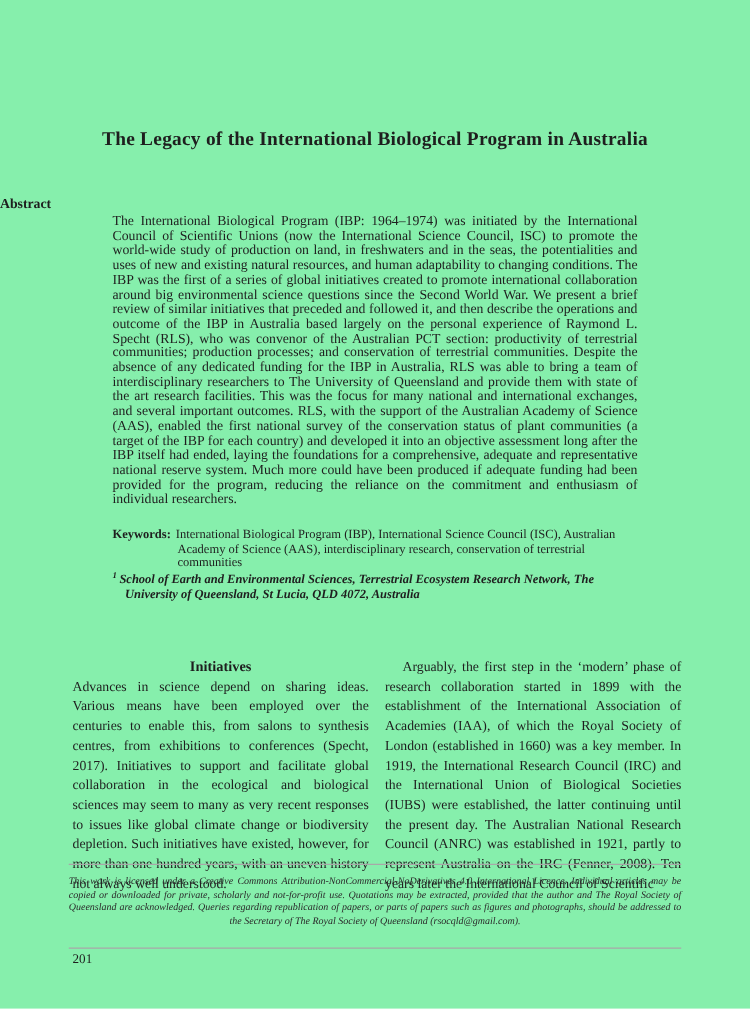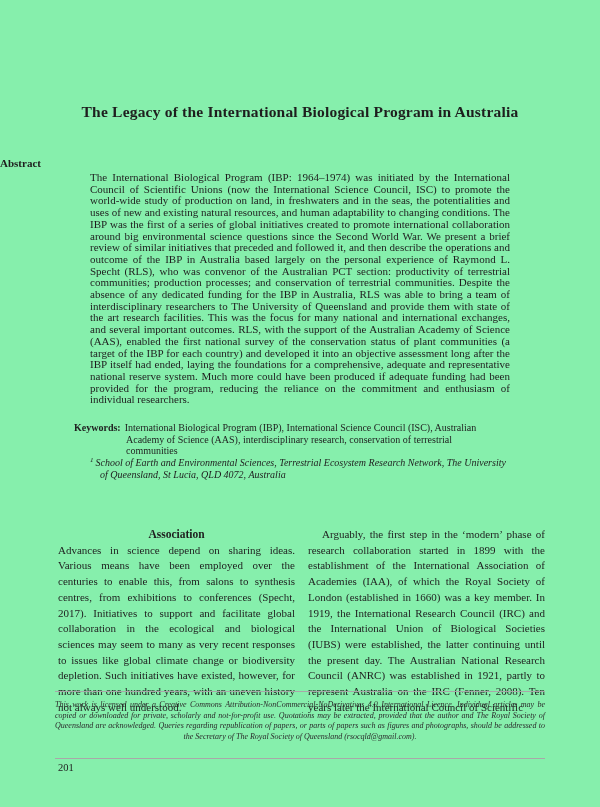--- a/index.html
+++ b/index.html
@@ -49,21 +49,21 @@
     top: 172px;
     left: 90px;
     width: 420px;
     font-size: 11px;
     line-height: 11.7px;
     text-align: justify;
   }
   .keywords {
     position: absolute;
     top: 412px;
-    left: 74px;
+    left: 90px;
     width: 420px;
     font-size: 10px;
     line-height: 11.7px;
     padding-left: 52px;
     text-indent: -52px;
     box-sizing: border-box;
     text-align: left;
   }
   .keywords b { margin-right: 4px; }
   .footnotes {
@@ -71,20 +71,21 @@
     top: 455px;
     left: 90px;
     width: 420px;
     font-size: 10px;
     line-height: 11.7px;
     font-style: italic;
   }
   .footnote {
     padding-left: 10px;
     text-indent: -10px;
+    font-weight: bold;
   }
   .footnote sup { font-size: 7px; margin-right: 2px; }
   .body-columns {
     position: absolute;
     top: 527px;
     left: 58px;
     width: 487px;
     display: flex;
     justify-content: space-between;
   }
@@ -154,21 +155,21 @@
   <div class="abstract-text">The International Biological Program (IBP: 1964–1974) was initiated by the International Council of Scientific Unions (now the International Science Council, ISC) to promote the world-wide study of production on land, in freshwaters and in the seas, the potentialities and uses of new and existing natural resources, and human adaptability to changing conditions. The IBP was the first of a series of global initiatives created to promote international collaboration around big environmental science questions since the Second World War. We present a brief review of similar initiatives that preceded and followed it, and then describe the operations and outcome of the IBP in Australia based largely on the personal experience of Raymond L. Specht (RLS), who was convenor of the Australian PCT section: productivity of terrestrial communities; production processes; and conservation of terrestrial communities. Despite the absence of any dedicated funding for the IBP in Australia, RLS was able to bring a team of interdisciplinary researchers to The University of Queensland and provide them with state of the art research facilities. This was the focus for many national and international exchanges, and several important outcomes. RLS, with the support of the Australian Academy of Science (AAS), enabled the first national survey of the conservation status of plant communities (a target of the IBP for each country) and developed it into an objective assessment long after the IBP itself had ended, laying the foundations for a comprehensive, adequate and representative national reserve system. Much more could have been produced if adequate funding had been provided for the program, reducing the reliance on the commitment and enthusiasm of individual researchers.</div>
 
   <p class="keywords"><b>Keywords:</b><span>International Biological Program (IBP), International Science Council (ISC), Australian Academy of Science (AAS), interdisciplinary research, conservation of terrestrial communities</span></p>
 
   <div class="footnotes">
     <div class="footnote"><sup>1</sup><span>School of Earth and Environmental Sciences, Terrestrial Ecosystem Research Network, The University of Queensland, St Lucia, QLD 4072, Australia</span></div>
   </div>
 
   <div class="body-columns">
     <div class="column">
-      <div class="section-heading">Association</div>
+      <div class="section-heading">Initiatives</div>
       <p>Advances in science depend on sharing ideas. Various means have been employed over the centuries to enable this, from salons to synthesis centres, from exhibitions to conferences (Specht, 2017). Initiatives to support and facilitate global collaboration in the ecological and biological sciences may seem to many as very recent responses to issues like global climate change or biodiversity depletion. Such initiatives have existed, however, for more than one hundred years, with an uneven history not always well understood.</p>
     </div>
     <div class="column">
       <p class="indent-first">Arguably, the first step in the ‘modern’ phase of research collaboration started in 1899 with the establishment of the International Association of Academies (IAA), of which the Royal Society of London (established in 1660) was a key member. In 1919, the International Research Council (IRC) and the International Union of Biological Societies (IUBS) were established, the latter continuing until the present day. The Australian National Research Council (ANRC) was established in 1921, partly to represent Australia on the IRC (Fenner, 2008). Ten years later the International Council of Scientific</p>
     </div>
   </div>
 
   <div class="rule rule-license"></div>
 
   <div class="license">This work is licensed under a Creative Commons Attribution-NonCommercial-NoDerivatives 4.0 International Licence. Individual articles may be copied or downloaded for private, scholarly and not-for-profit use. Quotations may be extracted, provided that the author and The Royal Society of Queensland are acknowledged. Queries regarding republication of papers, or parts of papers such as figures and photographs, should be addressed to the Secretary of The Royal Society of Queensland (rsocqld@gmail.com).</div>

